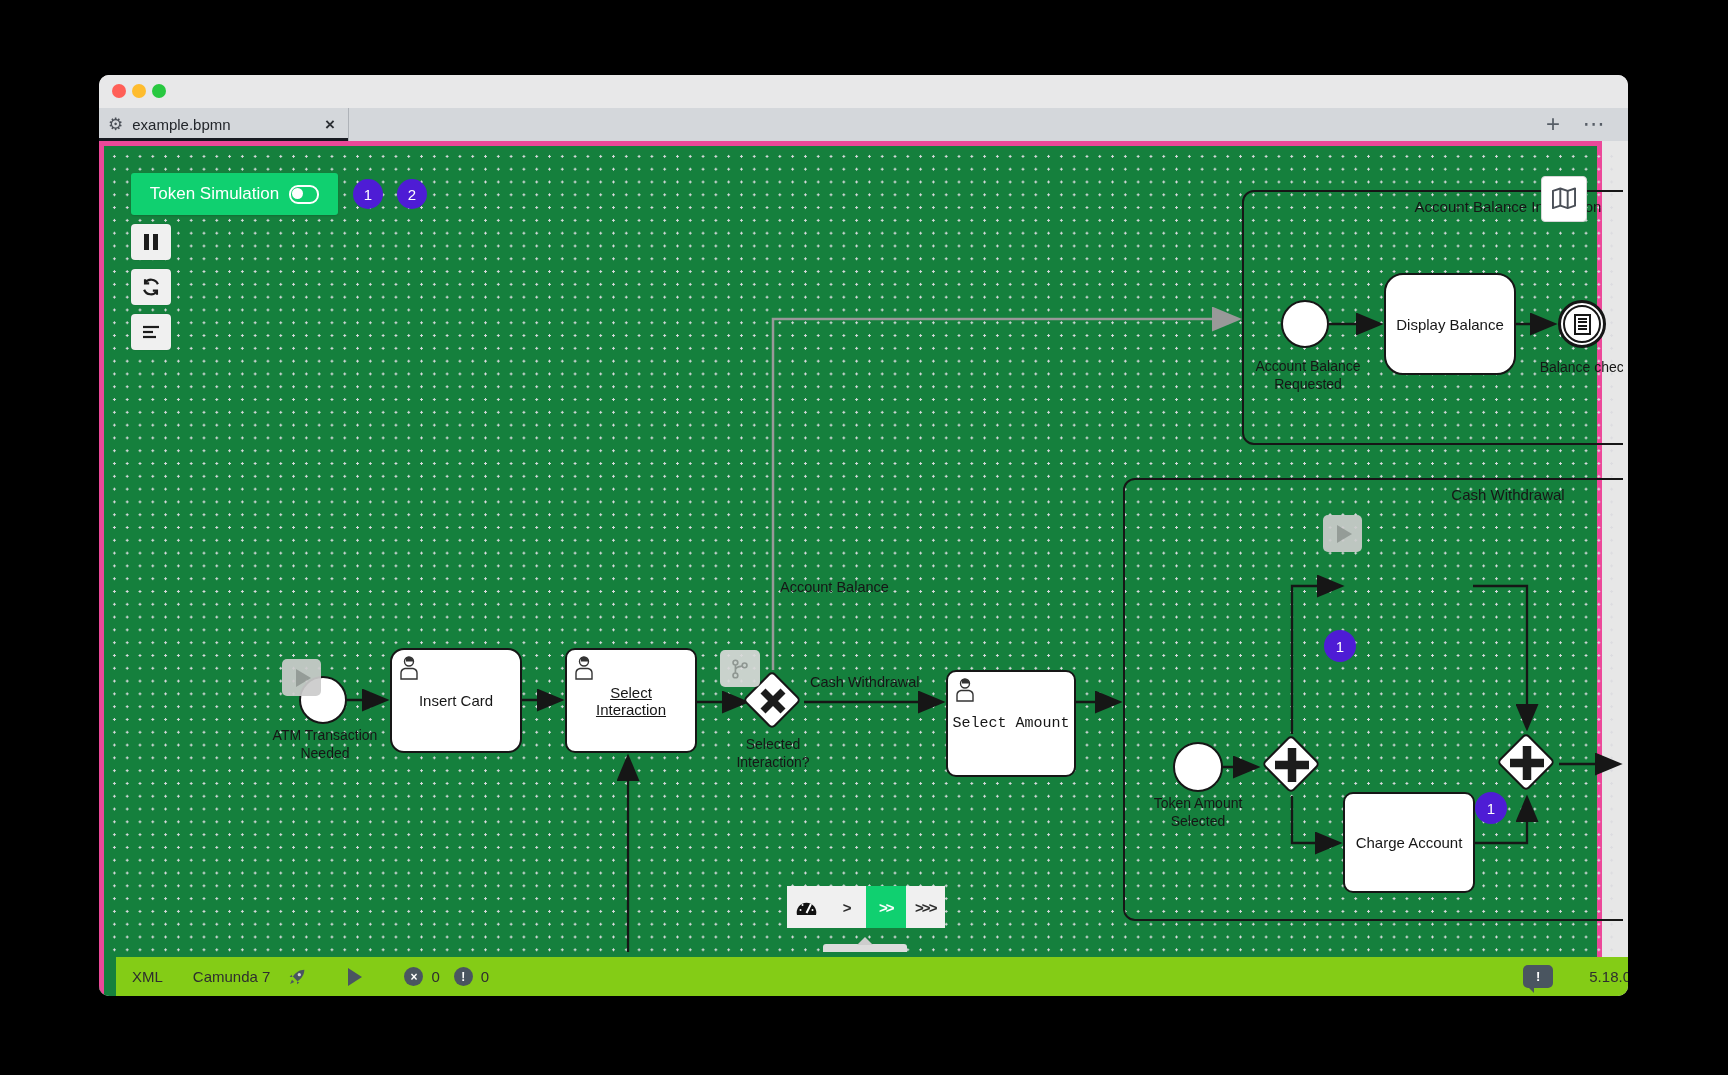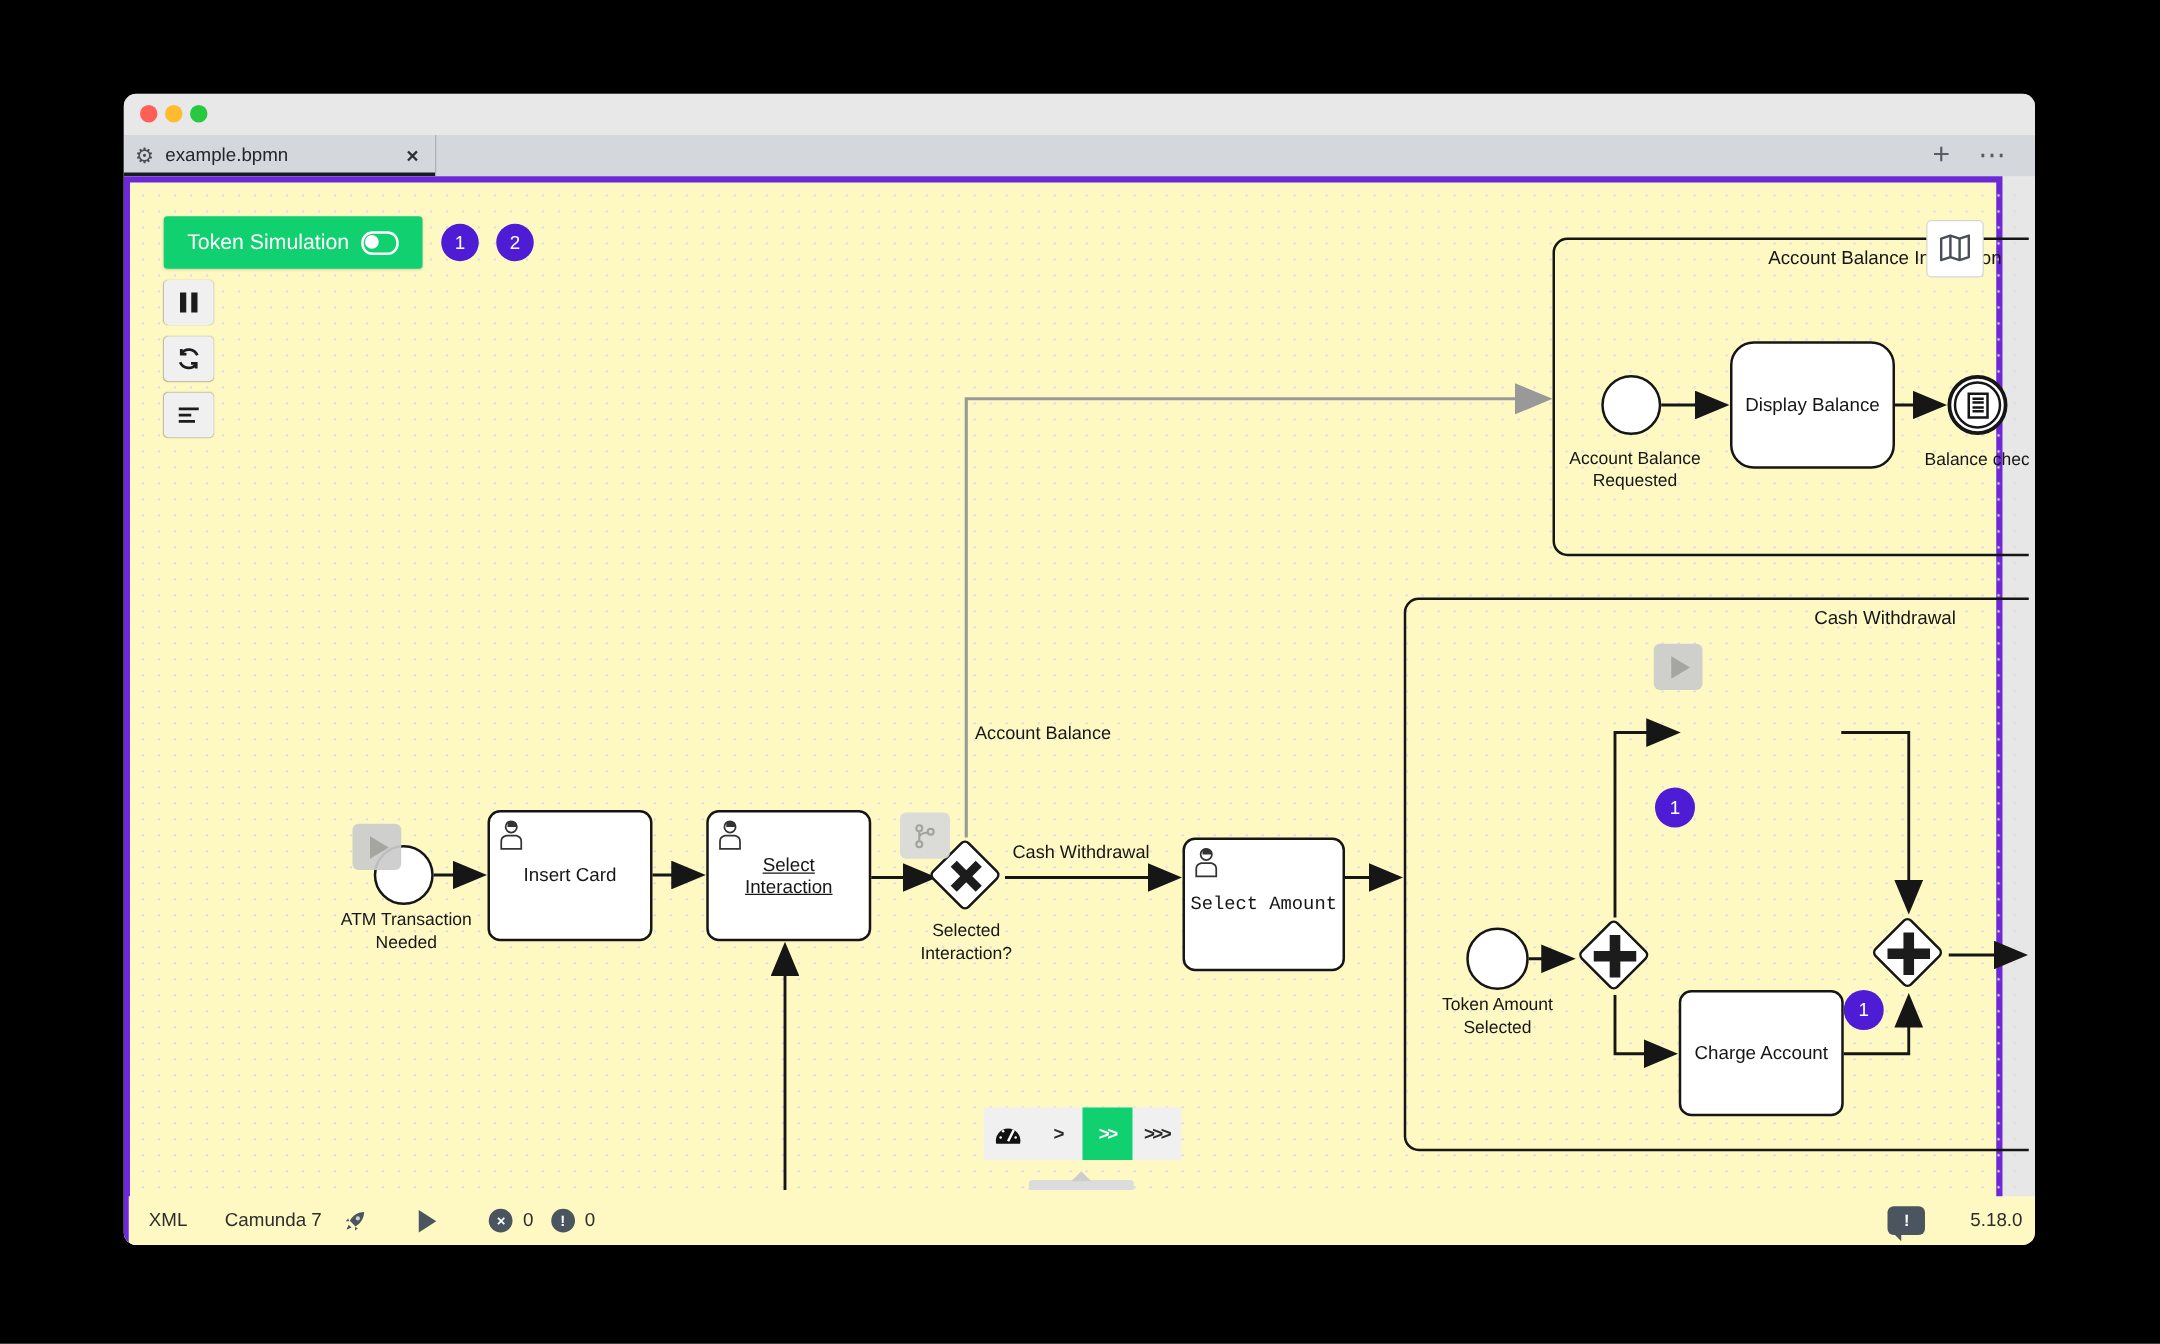--- a/index.html
+++ b/index.html
@@ -28,21 +28,21 @@
   .tab:after{content:"";position:absolute;left:0;right:0;bottom:0;height:3px;background:#181b22;}
   .tab .gear{font-size:17px;color:#4a4f57;margin-left:9px;line-height:1;}
   .tab .tab-title{font-size:15px;color:#23262b;margin-left:9px;flex:1;}
   .tab .close{font-size:17px;color:#2c2f34;margin-right:13px;font-weight:bold;}
   .tabbar-btn{position:absolute;top:2px;width:28px;height:28px;display:flex;align-items:center;justify-content:center;color:#565d66;}
   .tabbar-btn.plus{left:1440px;font-size:24px;font-weight:400;}
   .tabbar-btn.more{left:1481px;font-size:22px;letter-spacing:1px;}
   
   .canvas-frame{
     position:absolute;left:0;top:66px;width:1503px;height:891px;
-    border:5px solid #6d28d9;background:#fef9c3;box-sizing:border-box;
+    border:5px solid #ec4899;background:#15803d;box-sizing:border-box;
   }
   .canvas{
     position:absolute;left:0;top:0;width:1519px;height:806px;overflow:hidden;
     background-image:radial-gradient(#dcdce0 1px,transparent 1.3px);
     background-size:12.8px 12.8px;background-position:4px 4px;
   }
   .canvas svg.wires{position:absolute;left:0;top:0;z-index:1;}
   
   .ts-btn{
     position:absolute;left:27px;top:27px;width:207px;height:42px;background:#10d070;
@@ -95,21 +95,21 @@
     font-size:15px;display:flex;align-items:center;justify-content:center;z-index:6;
   }
   
   .speed{position:absolute;left:683px;top:740px;width:158px;height:42px;background:#f0f0f0;display:flex;z-index:6;}
   .speed .cell{width:39.5px;height:42px;display:flex;align-items:center;justify-content:center;font-weight:bold;color:#2b2b2b;font-size:15px;letter-spacing:-2px;}
   .speed .cell.sel{background:#10d070;color:#fff;}
   .drawer-handle{position:absolute;left:719px;top:798px;width:84px;height:8px;background:#dcdcdc;border-radius:3px 3px 0 0;z-index:6;}
   .drawer-handle i{position:absolute;left:34px;top:-7px;width:0;height:0;border-left:8px solid transparent;border-right:8px solid transparent;border-bottom:8px solid #cdcdcd;}
   
   .statusbar{
-    position:absolute;left:4px;bottom:0;width:100%;height:39px;background:#fef9c3;
+    position:absolute;left:17px;bottom:0;width:100%;height:39px;background:#84cc16;
     display:flex;align-items:center;font-size:15px;color:#2e2e2e;box-sizing:border-box;padding:0 14px;
   }
   .sb-item{margin-right:30px;}
   .sb-icon{display:flex;align-items:center;justify-content:center;margin-right:8px;}
   .sb-circle{width:19px;height:19px;border-radius:50%;background:#4a5560;color:#fff;display:flex;align-items:center;justify-content:center;font-size:12px;font-weight:bold;}
   .sb-play{width:0;height:0;border-top:9px solid transparent;border-bottom:9px solid transparent;border-left:14px solid #4a5560;}
   .sb-right{margin-left:auto;display:flex;align-items:center;}
   .sb-bubble{position:relative;width:30px;height:23px;background:#4a5560;border-radius:5px;color:#fff;display:flex;align-items:center;justify-content:center;font-weight:bold;font-size:13px;margin-right:36px;}
   .sb-bubble:after{content:"";position:absolute;left:5px;bottom:-5px;width:0;height:0;border-left:6px solid transparent;border-right:0 solid transparent;border-top:6px solid #4a5560;}
   .doc-icon{width:17px;height:21px;background:#fff;border:2px solid #161616;box-sizing:border-box;display:flex;flex-direction:column;justify-content:space-evenly;padding:1px 2px;}
@@ -262,21 +262,21 @@
         </svg>
       </div>
 
       <div class="ovl-play" style="left:178px;top:513px;">
           <i></i>
         </div>
       <div class="event" style="left:195px;top:530px;width:48px;height:48px;"></div>
       <div class="lbl" style="left:151px;top:581px;width:140px;">ATM Transaction
 Needed</div>
 
-      <div class="task" style="left:286px;top:502px;width:132px;height:105px;">
+      <div class="task" style="left:286px;top:502px;width:132px;height:105px;border-radius:14px;">
         <svg class="usericon" width="24" height="26" viewBox="0 0 24 26">
           <circle cx="11" cy="6.5" r="4.5" fill="#fff" stroke="#333" stroke-width="1.4"></circle>
           <path d="M3,24 L3,18 Q3,14.5 7,13.5 L15,13.5 Q19,14.5 19,18 L19,24 Z" fill="#fff" stroke="#333" stroke-width="1.4"></path>
           <path d="M8,2.5 A5,5 0 0 1 15.5,6.5 L8,6.5 Z" fill="#333"></path>
         </svg>
         <span>Insert Card</span>
       </div>
 
       <div class="task" style="left:461px;top:502px;width:132px;height:105px;text-decoration:underline;">
         <svg class="usericon" width="24" height="26" viewBox="0 0 24 26">

